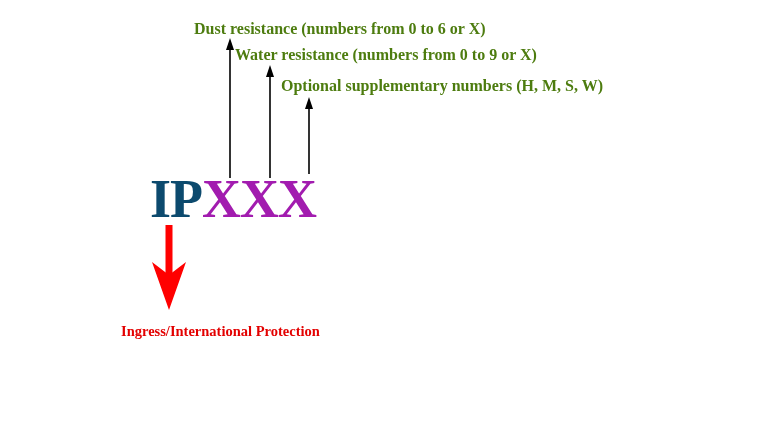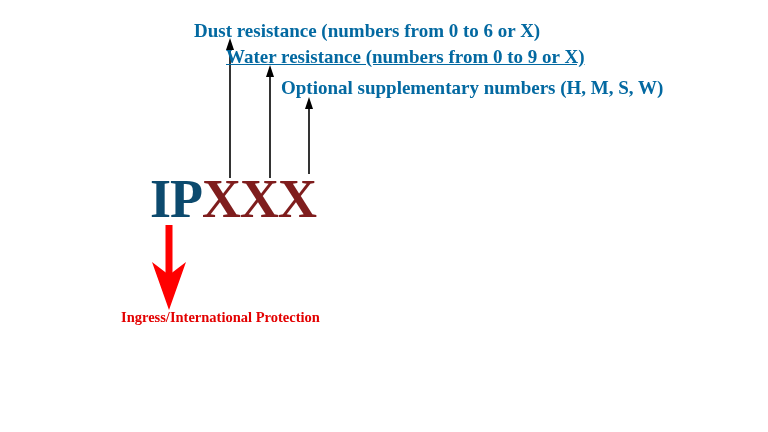--- a/index.html
+++ b/index.html
@@ -2,29 +2,29 @@
 <html><head>
 <meta charset="utf-8">
 <style>
   html, body { margin: 0; padding: 0; }
   body {
     width: 768px; height: 432px; background: #ffffff;
     position: relative; overflow: hidden;
     font-family: "Liberation Serif", serif;
   }
   .label {
-    position: absolute; font-weight: bold; font-size: 19px;
-    white-space: nowrap; color: #0369a1; line-height: 1;
+    position: absolute; font-weight: bold; font-size: 16px;
+    white-space: nowrap; color: #4d7c0f; line-height: 1;
   }
   .code {
     position: absolute; font-weight: bold; font-size: 54px;
     line-height: 1; white-space: nowrap; letter-spacing: -1px;
   }
   .code .ip { color: #0c4a6e; }
-  .code .xxx { color: #7f1d1d; text-align: center; }
+  .code .xxx { color: #a21caf; text-align: center; }
   svg.arrows { position: absolute; left: 0; top: 0; }
   .red-label {
     position: absolute; font-weight: bold; font-size: 14.5px;
     color: #e30000; white-space: nowrap; line-height: 1;
   }
 </style>
 </head>
 <body>
 
 <svg class="arrows" width="768" height="432">
@@ -44,20 +44,20 @@
     <polygon points="309,97 305,109 313,109" fill="#000"></polygon>
   </g>
 
   <g>
     <rect x="165.5" y="225" width="7" height="50" fill="#ff0000"></rect>
     <polygon points="152,262 169,275 186,262 169,310" fill="#ff0000"></polygon>
   </g>
 </svg>
 
 <div class="label" style="left:194px; top:21px;">Dust resistance (numbers from 0 to 6 or X)</div>
-<div class="label" style="left:226px; top:47px;text-decoration:underline;">Water resistance (numbers from 0 to 9 or X)</div>
+<div class="label" style="left:235px; top:47px;">Water resistance (numbers from 0 to 9 or X)</div>
 <div class="label" style="left:281px; top:78px;">Optional supplementary numbers (H, M, S, W)</div>
 
 <div class="code" style="left:150px; top:172px;">
   <span class="ip">IP</span><span class="xxx">XXX</span>
 </div>
 
-<div class="red-label" style="left:121px; top:310px;">Ingress/International Protection</div>
+<div class="red-label" style="left:121px; top:324px;">Ingress/International Protection</div>
 
 </body></html>

